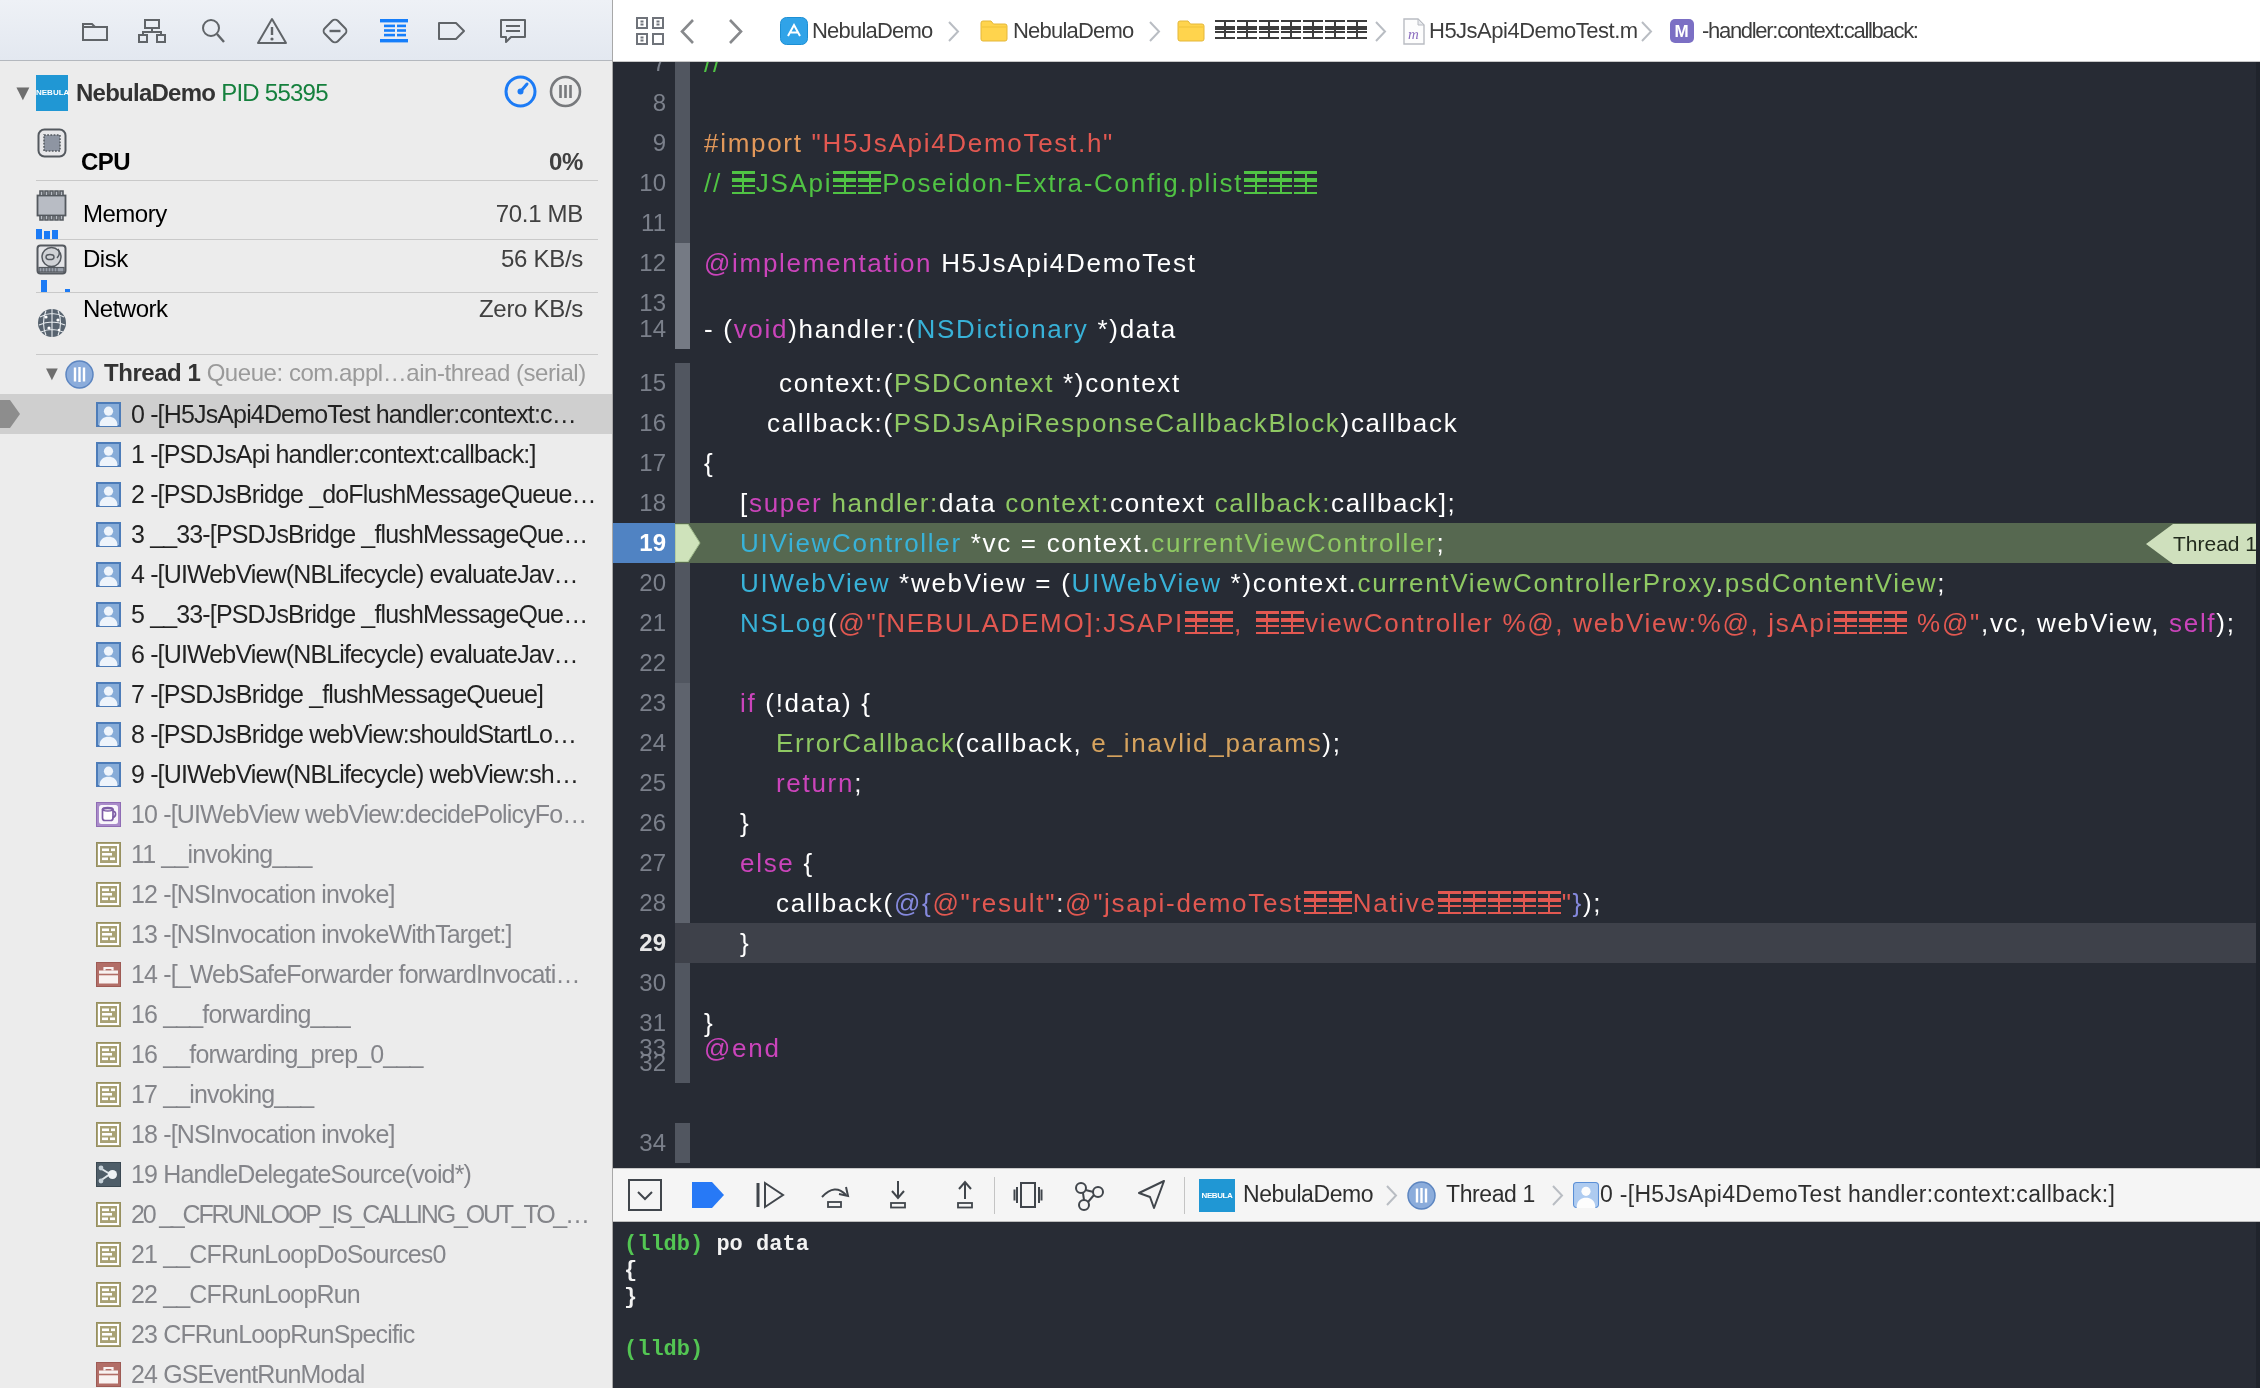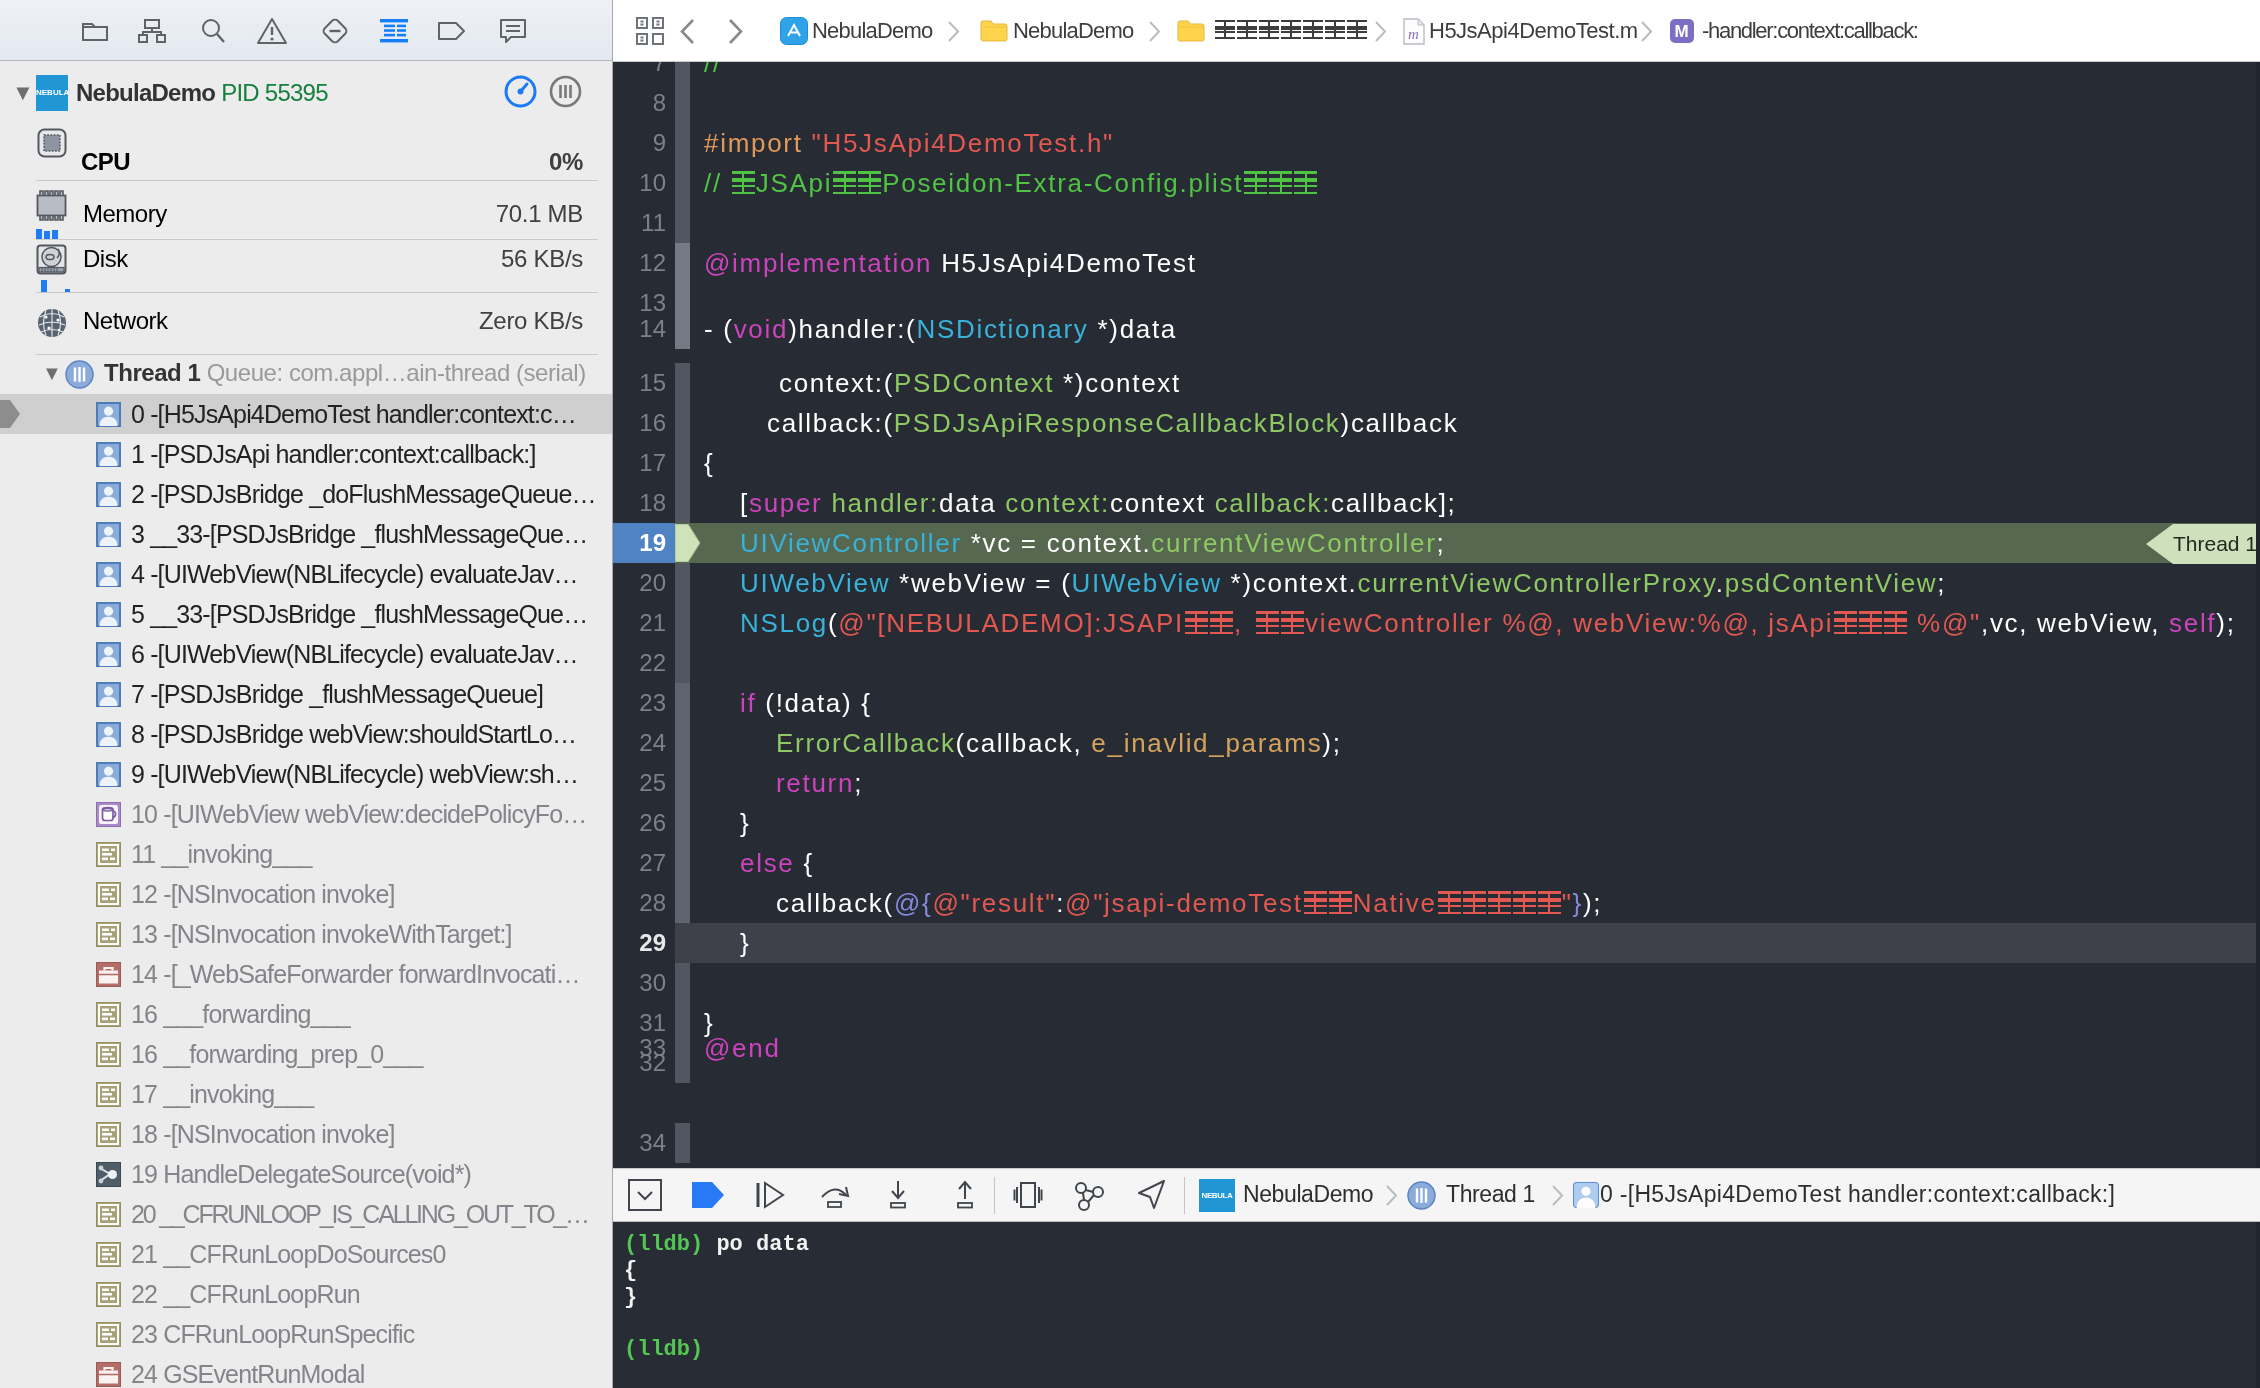--- a/index.html
+++ b/index.html
@@ -176,21 +176,21 @@
   <div class="srow" style="top:191px;height:30px;line-height:30px;margin-top:8px;">
     <span class="stat-label" style="position:absolute;left:83px;">Memory</span>
     <span class="stat-val">70.1 MB</span>
   </div>
   <div class="sep" style="top:239px;"></div>
   <div class="srow" style="top:244px;height:30px;line-height:30px;">
     <span class="stat-label" style="position:absolute;left:83px;">Disk</span>
     <span class="stat-val">56 KB/s</span>
   </div>
   <div class="sep" style="top:292px;"></div>
-  <div class="srow" style="top:306px;height:30px;line-height:30px;padding-left:11px;">
+  <div class="srow" style="top:294px;height:30px;line-height:30px;padding-left:11px;">
     <span class="stat-label" style="position:absolute;left:83px;">Network</span>
     <span class="stat-val">Zero KB/s</span>
   </div>
   <div class="sep" style="top:354px;"></div>
   <div class="srow" style="top:354px;height:38px;line-height:38px;">
     <span style="position:absolute;left:42px;top:0;color:#6e6e6e;font-size:20px;">▼</span>
     <span style="position:absolute;left:104px;font-size:24px;letter-spacing:-0.45px;font-weight:bold;color:#333;">Thread 1 <span style="font-weight:normal;color:#9a9a9a;">Queue: com.appl…ain-thread (serial)</span></span>
   </div>
 <div class="abs" style="left:0;top:394px;width:612px;height:40px;background:#cfcfcf;"></div>
 <svg class="abs" style="left:0;top:400px;" width="20" height="28">

